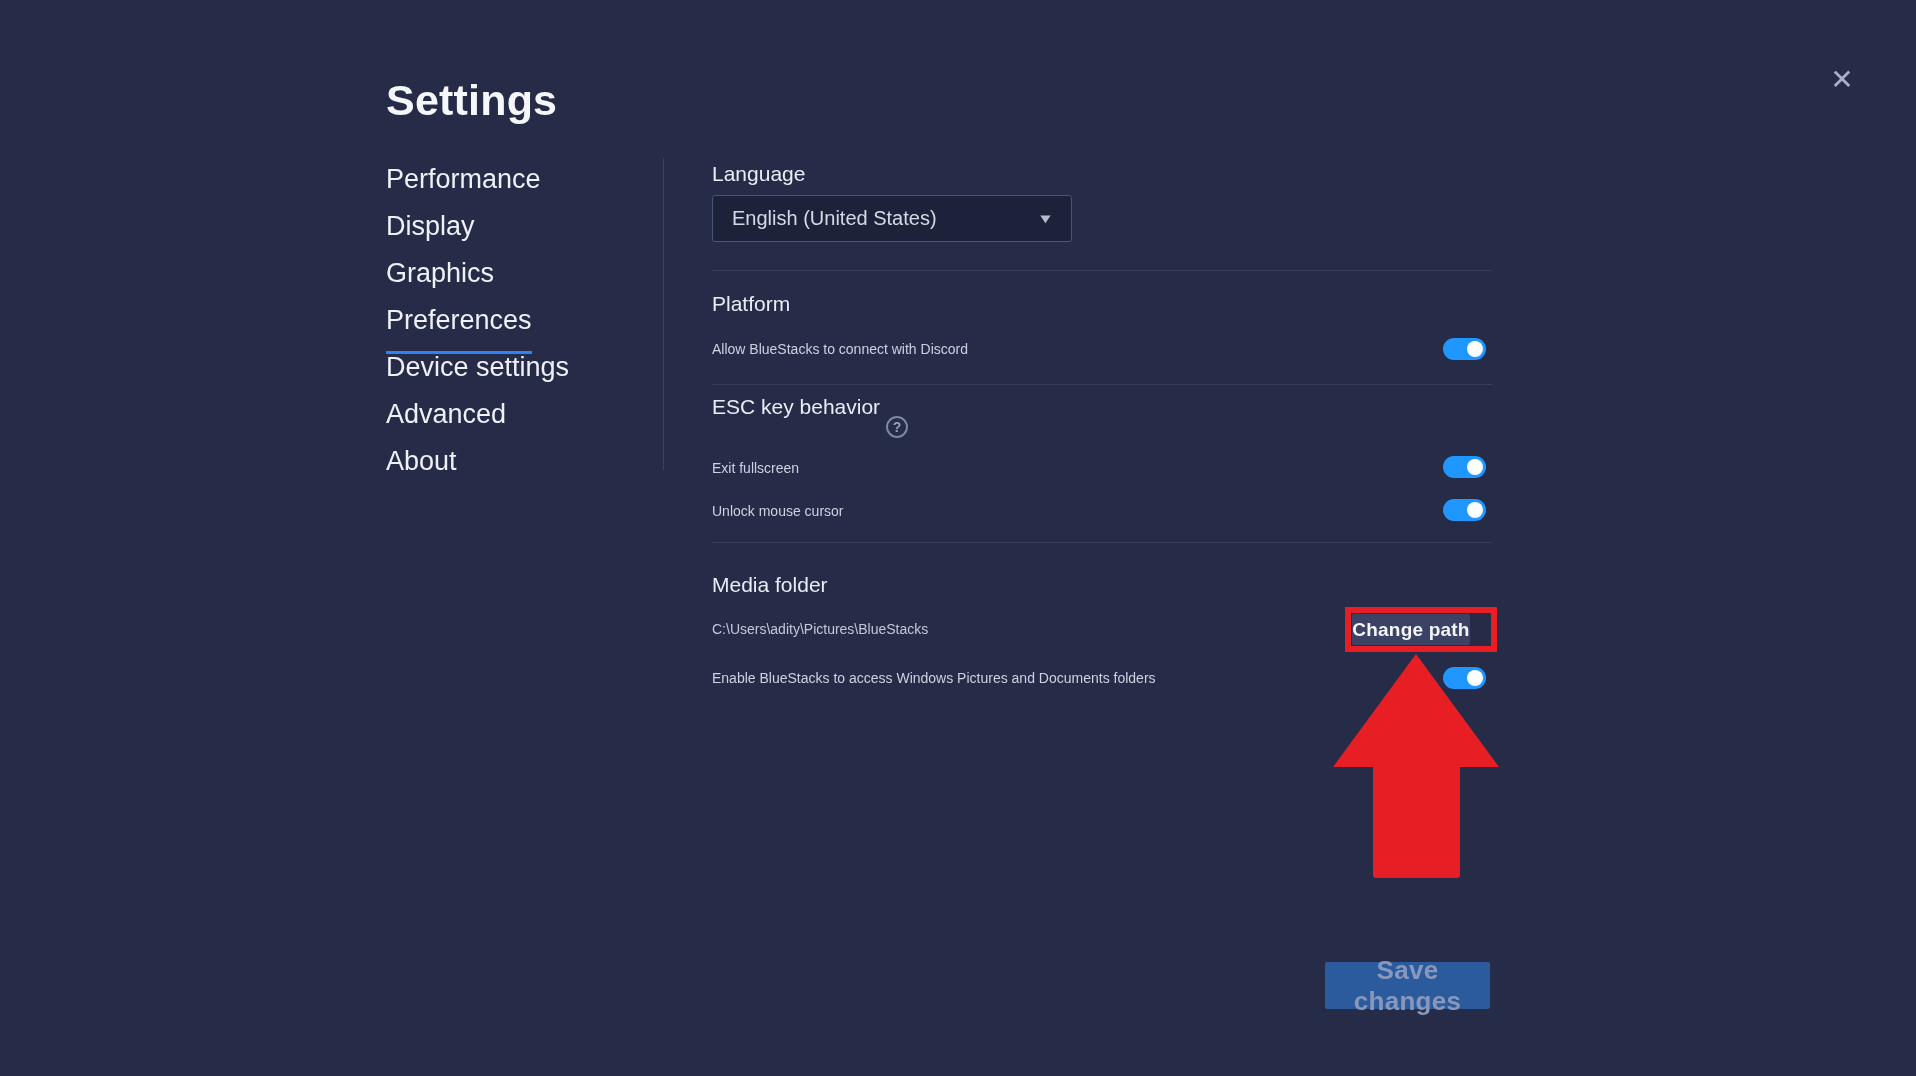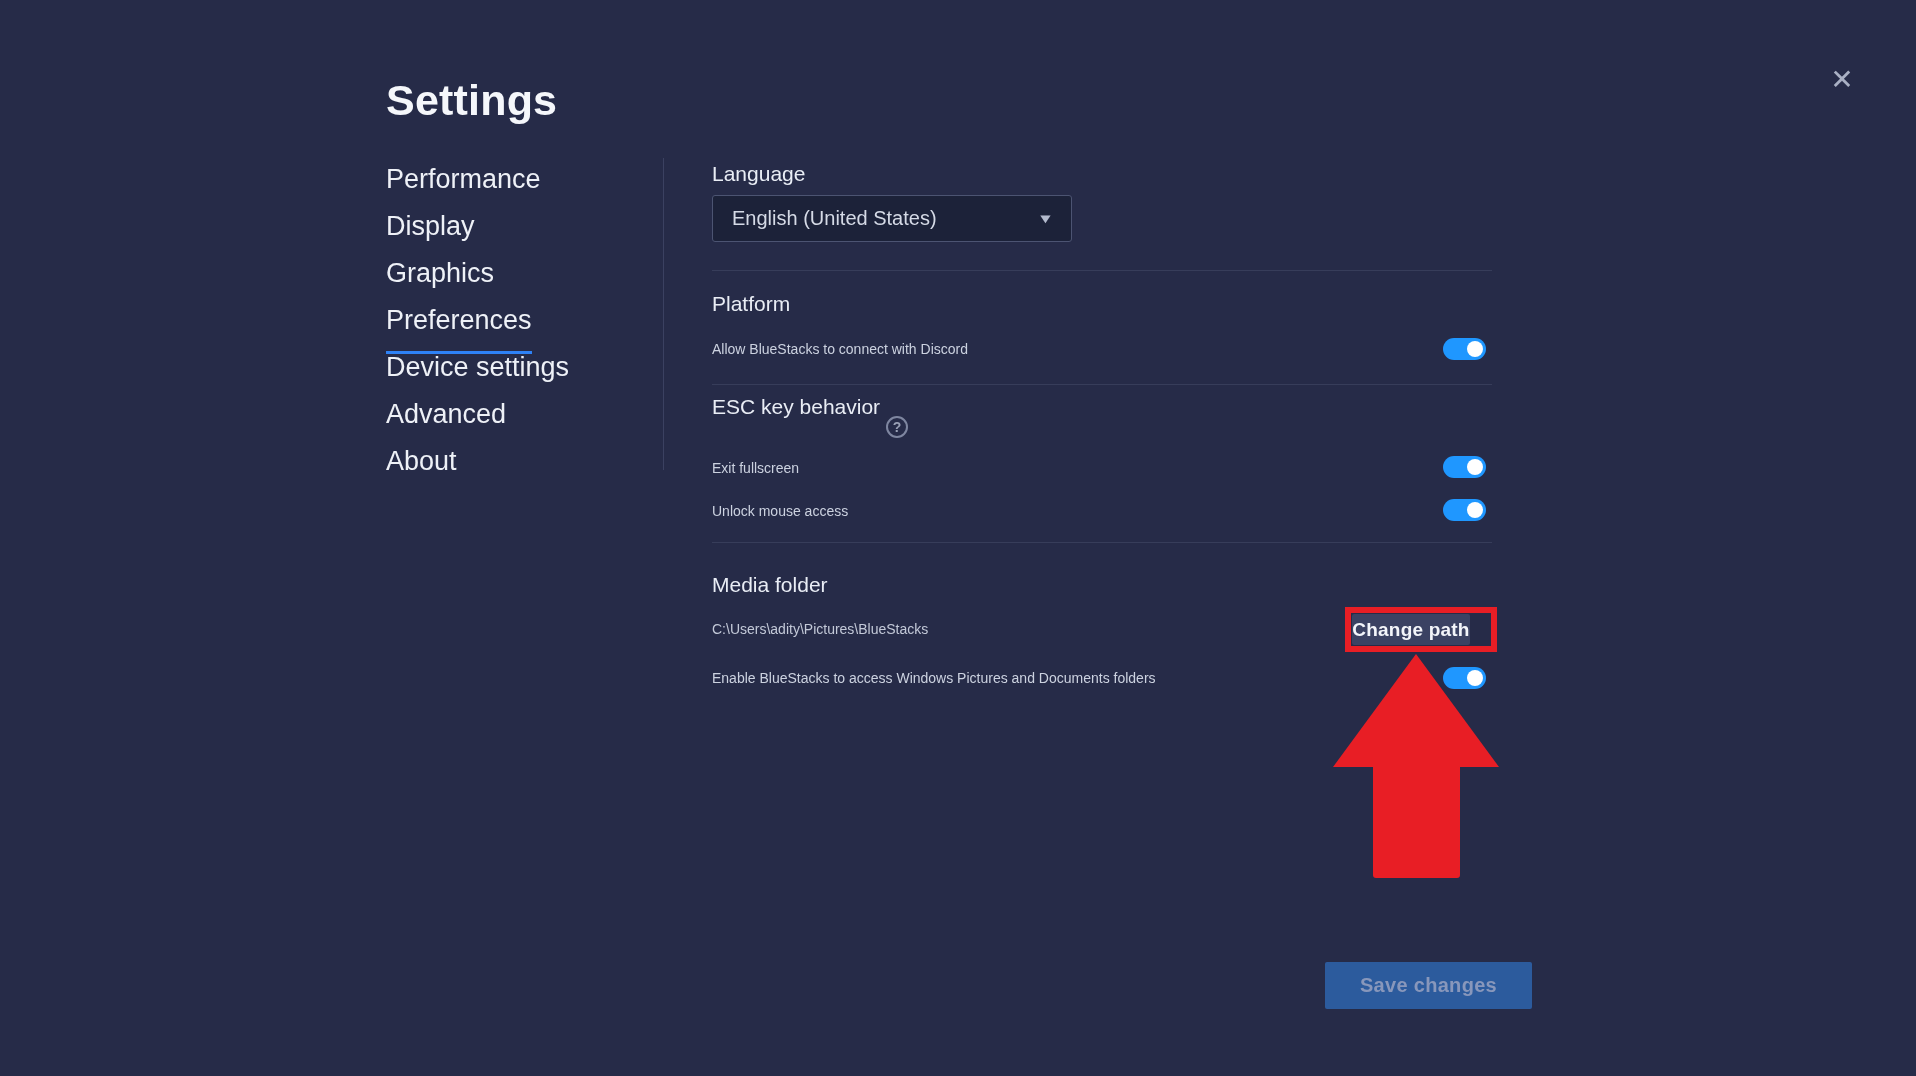--- a/index.html
+++ b/index.html
@@ -76,24 +76,24 @@
   }
   .arrow-head {
     position: absolute; left: 1333px; top: 654px; width: 0; height: 0;
     border-left: 83px solid transparent; border-right: 83px solid transparent;
     border-bottom: 113px solid #e81e25;
   }
   .arrow-shaft { position: absolute; left: 1373px; top: 765px; width: 87px; height: 113px; background: #e81e25; border-radius: 0 0 3px 3px; }
 
   
   .save-btn {
-    position: absolute; left: 1325px; top: 962px; width: 207px; height: 47px;
+    position: absolute; left: 1325px; top: 962px; width: 165px; height: 47px;
     background: #2c5b9d; border: none; border-radius: 2px;
     font-family: "Liberation Sans", sans-serif;
-    font-size: 20px; font-weight: 700; color: #8897bb;
+    font-size: 26px; font-weight: 700; color: #8897bb;
     display: flex; align-items: center; justify-content: center; cursor: pointer;
     letter-spacing: 0.3px;
   }
 </style>
 </head>
 <body>
 
 <div class="screen">
 
   <div class="title">Settings</div>
@@ -123,21 +123,21 @@
       <div class="knob"></div>
     </div>
   <div class="h-divider" style="top:384px;"></div>
 
   <div class="section-heading" style="top:396px;text-align:center;">ESC key behavior</div>
   <div class="help-icon">?</div>
   <div class="row-label" style="top:458px;">Exit fullscreen</div>
   <div class="toggle" style="top:456px;">
       <div class="knob"></div>
     </div>
-  <div class="row-label" style="top:501px;">Unlock mouse access</div>
+  <div class="row-label" style="top:501px;">Unlock mouse cursor</div>
   <div class="toggle" style="top:499px;">
       <div class="knob"></div>
     </div>
   <div class="h-divider" style="top:542px;"></div>
 
   <div class="section-heading" style="top:574px;">Media folder</div>
   <div class="row-label path-text" style="top:619px;">C:\Users\adity\Pictures\BlueStacks</div>
   <button class="change-path-btn">Change path</button>
   <div class="annotation-box"></div>
   <div class="row-label" style="top:668px;">Enable BlueStacks to access Windows Pictures and Documents folders</div>

